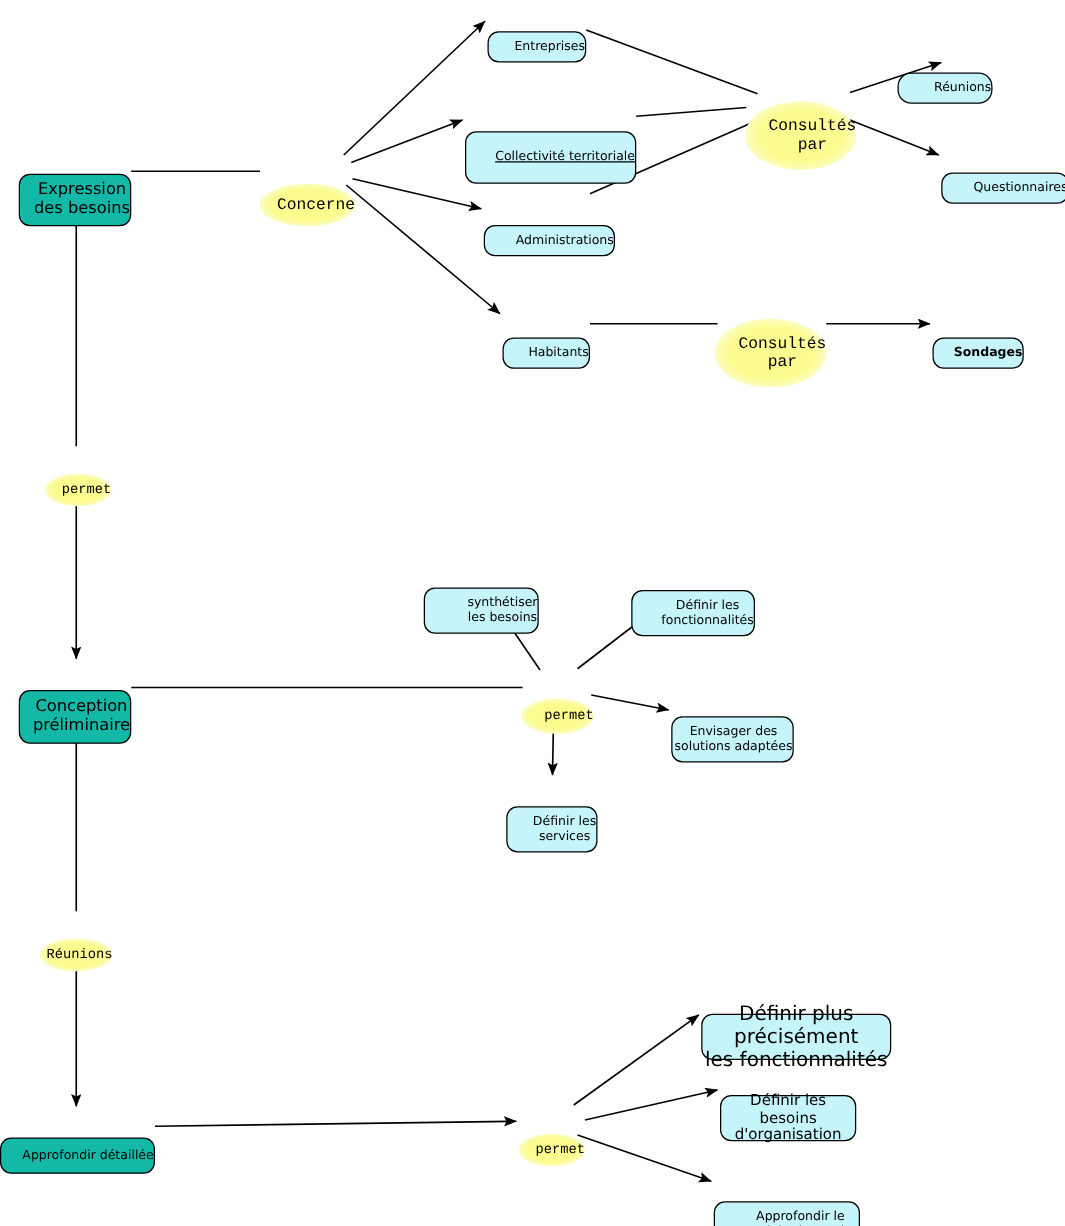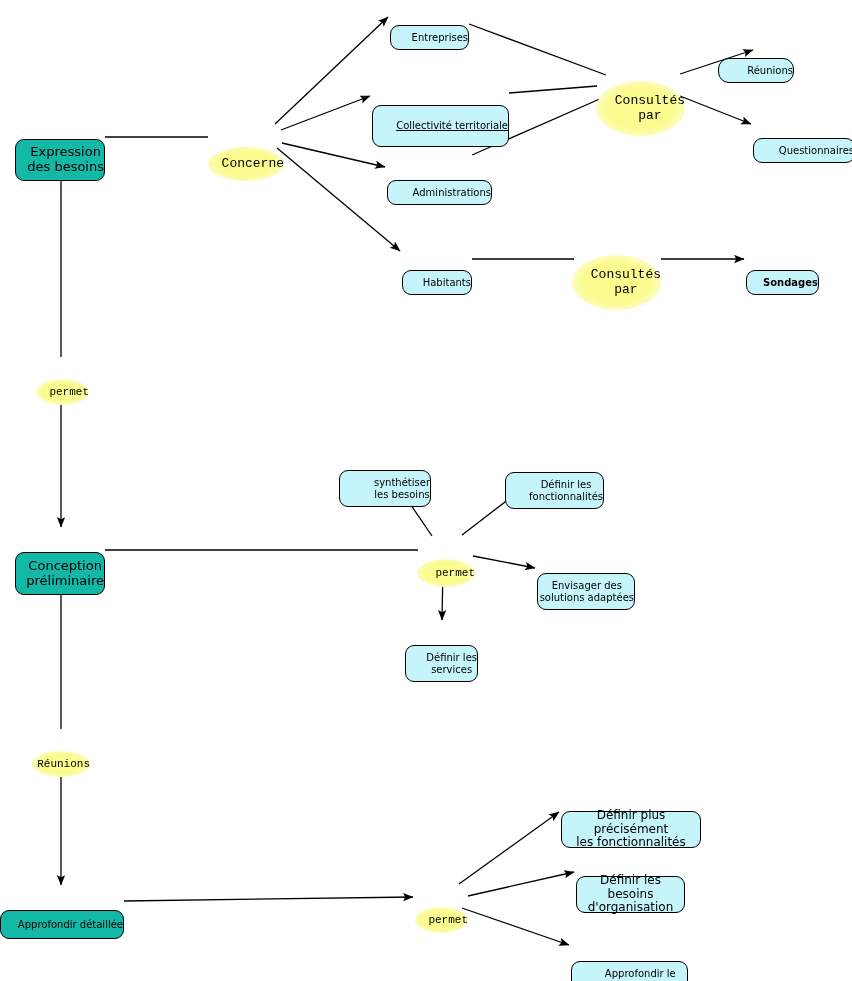--- a/index.html
+++ b/index.html
@@ -116,20 +116,20 @@
 les besoins</span></div>
       <div class="node concept" style="left: 505px; top: 449px; width: 99px; height: 37px; font-size: 10px;"><span>Définir les
 fonctionnalités</span></div>
       <div class="node concept" style="left: 537px; top: 550px; width: 98px; height: 37px; font-size: 10px;"><span>Envisager des
 solutions adaptées</span></div>
       <div class="node concept" style="left: 405px; top: 622px; width: 73px; height: 37px; font-size: 10px;"><span>Définir les
 services</span></div>
       <div class="node link soft" style="left: 32px; top: 728px; width: 58px; height: 26px; font-size: 11px;"><span>Réunions</span></div>
       <div class="node stage" style="left: 0px; top: 887px; width: 124px; height: 29px; font-size: 10px;"><span>Approfondir détaillée</span></div>
       <div class="node link soft" style="left: 415px; top: 884px; width: 53px; height: 26px; font-size: 11px;"><span>permet</span></div>
-      <div class="node concept" style="left: 561px; top: 788px; width: 140px; height: 37px; font-size: 12px;"><span>Définir plus précisément
+      <div class="node concept" style="left: 561px; top: 788px; width: 152px; height: 37px; font-size: 16px;"><span>Définir plus précisément
 les fonctionnalités</span></div>
       <div class="node concept" style="left: 576px; top: 853px; width: 109px; height: 37px; font-size: 12px;"><span>Définir les besoins
 d'organisation</span></div>
       <div class="node concept" style="left: 571px; top: 938px; width: 117px; height: 37px; font-size: 10px;"><span>Approfondir le
 produit / le service</span></div>
     </div>
 </div>
 
 </body></html>

